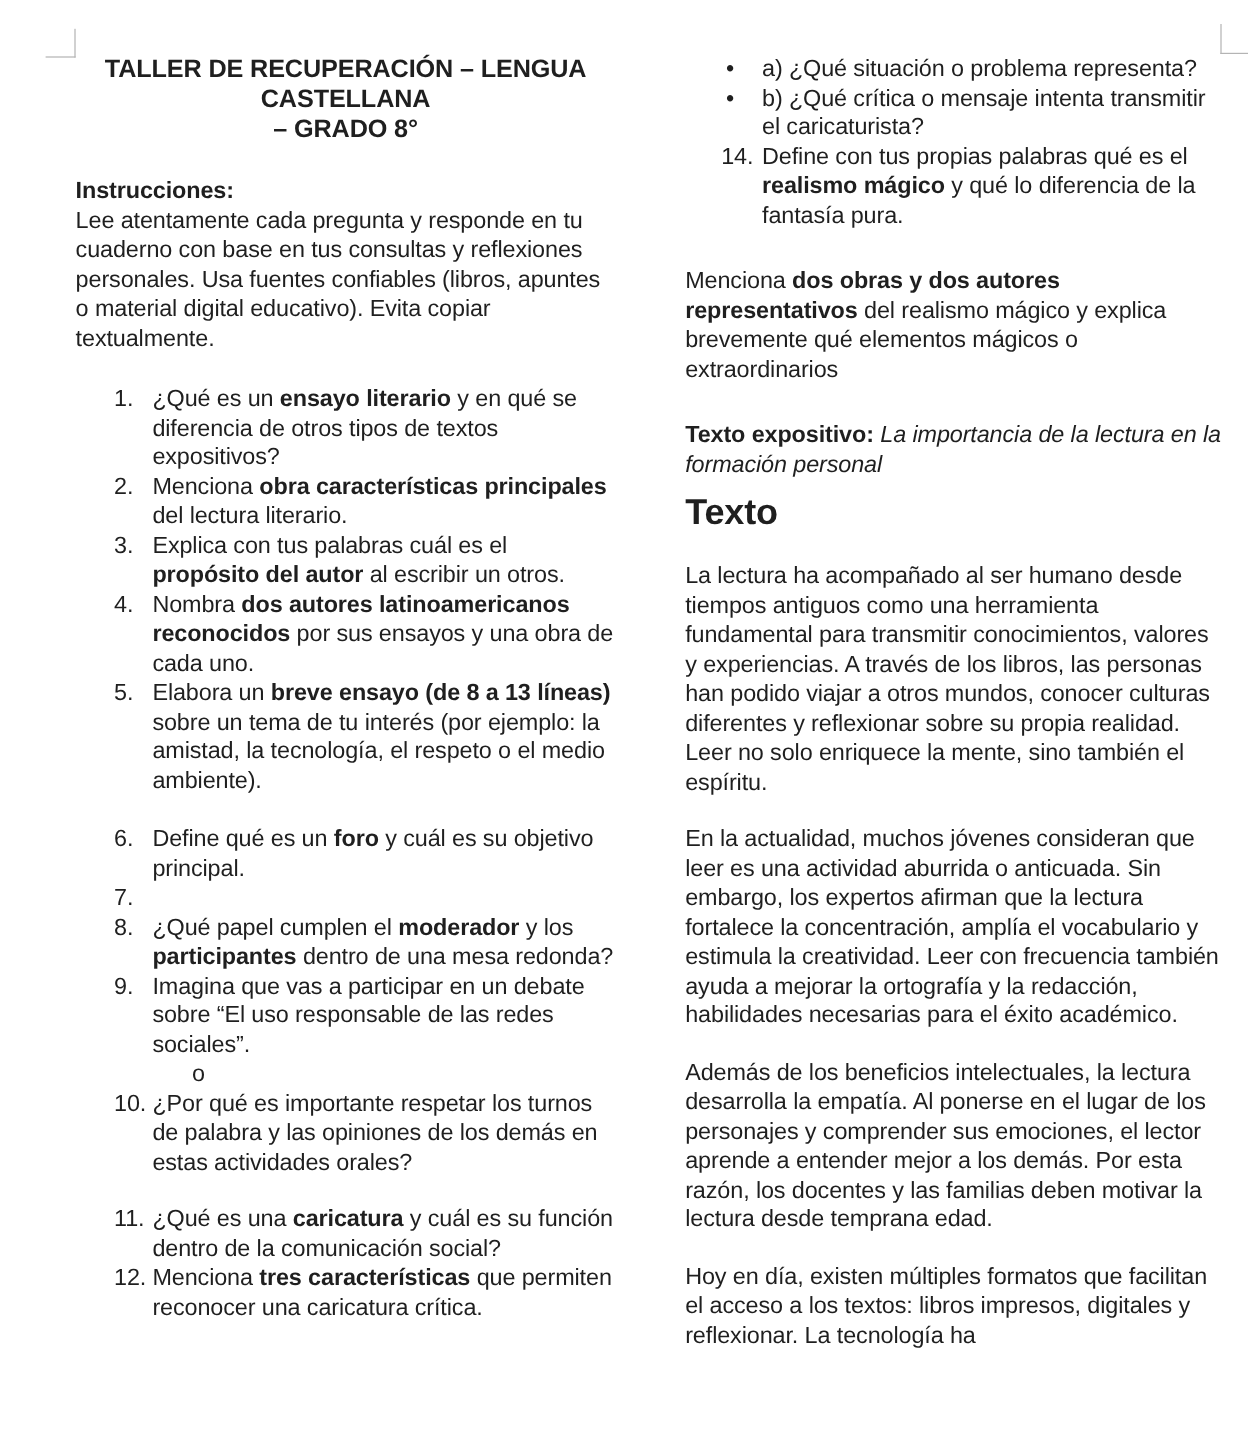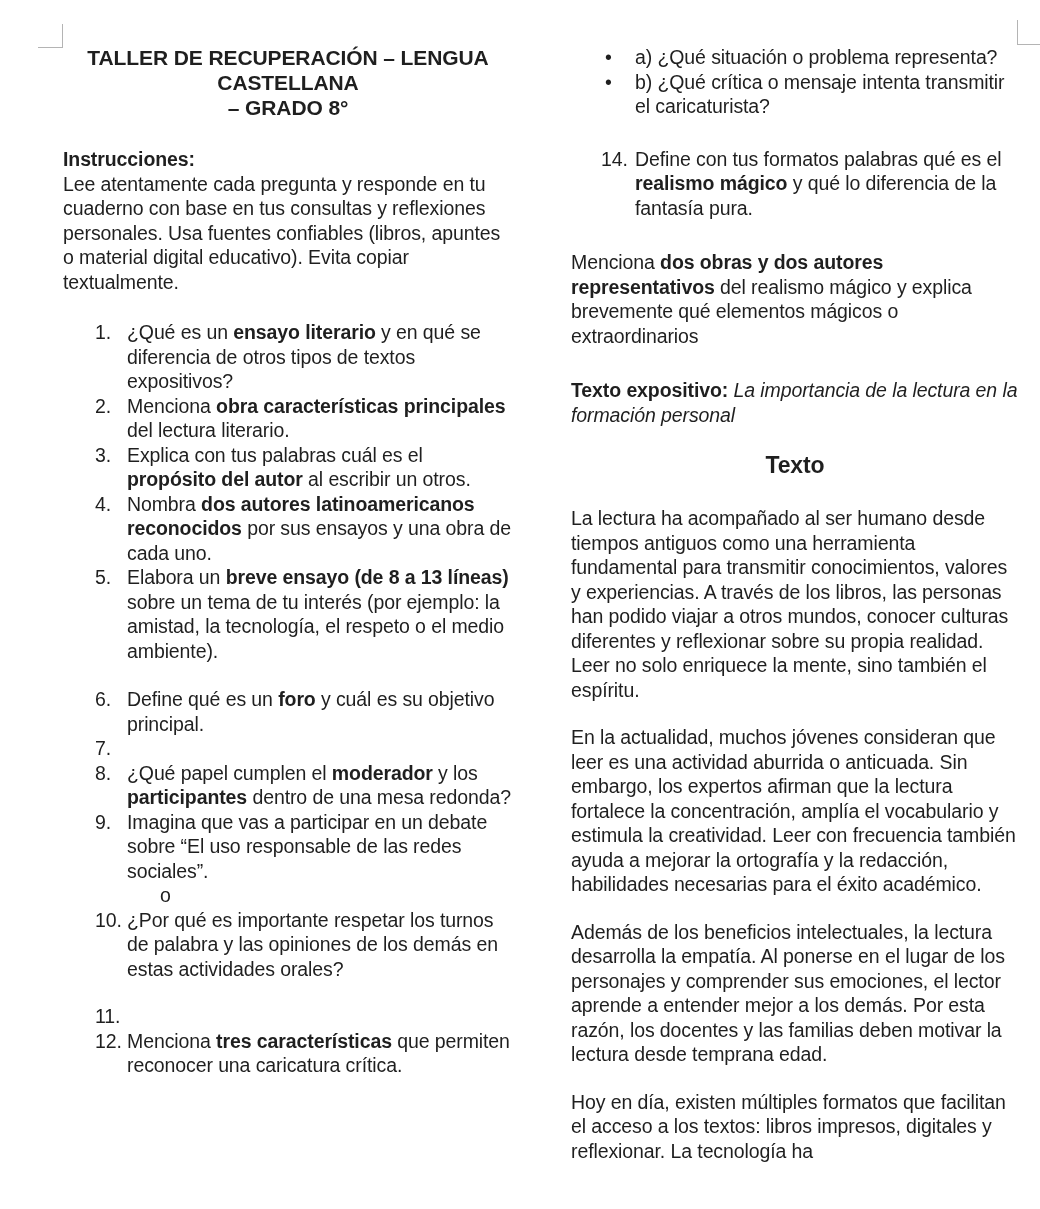--- a/index.html
+++ b/index.html
@@ -36,31 +36,31 @@
   .qlist { margin-top: 26px; }
   .li { display: flex; padding-left: 32px; }
   .li .num { width: 32px; flex: none; }
   .li .txt { flex: 1; }
   .li-sub { display: flex; padding-left: 97px; }
   .li-sub .num { width: 32px; flex: none; }
   .li-sub .txt { flex: 1; }
 
   .mt23 { margin-top: 23px; }
   .mt24 { margin-top: 24px; }
-  .mt28 { margin-top: 28px; }
+  .mt28 { }
   .mt30 { margin-top: 30px; }
 
   .bl { display: flex; padding-left: 34px; }
   .bl .num { width: 30px; flex: none; }
   .bl .txt { flex: 1; }
   .rli { display: flex; padding-left: 30px; }
   .rli .num { width: 34px; flex: none; }
   .rli .txt { flex: 1; }
 
-  .texto-heading { margin-top: 22px; font-weight: 700; font-size: 23px; line-height: 33px; text-align: center; }
+  .texto-heading { margin-top: 12px; font-weight: 700; font-size: 30px; line-height: 33px; }
   .body-par { margin-top: 23px; }
 </style>
 </head>
 <body>
 
 <div class="crop-mark crop-tl"></div>
 <div class="crop-mark crop-tr"></div>
 
 <div class="col col-left">
   <div class="doc-title">
@@ -110,41 +110,42 @@
     </div>
     <div class="li-sub">
       <span class="num">o</span>
     </div>
     <div class="li">
       <span class="num">10.</span>
       <span class="txt"><span>¿Por qué es importante respetar los turnos de palabra y las opiniones de los demás en estas actividades orales?</span></span>
     </div>
     <div class="li mt23">
       <span class="num">11.</span>
+      <span class="txt"><span>¿Qué es una </span><span style="font-weight: 700;">caricatura</span><span> y cuál es su función dentro de la comunicación social?</span></span>
     </div>
     <div class="li">
       <span class="num">12.</span>
       <span class="txt"><span>Menciona </span><span style="font-weight: 700;">tres características</span><span> que permiten reconocer una caricatura crítica.</span></span>
     </div>
   </div>
 </div>
 
 <div class="col col-right">
   <div class="bl">
     <span class="num">•</span>
     <span class="txt"><span>a) ¿Qué situación o problema representa?</span></span>
   </div>
   <div class="bl">
     <span class="num">•</span>
     <span class="txt"><span>b) ¿Qué crítica o mensaje intenta transmitir el caricaturista?</span></span>
   </div>
 
   <div class="rli mt28">
     <span class="num">14.</span>
-    <span class="txt"><span>Define con tus formatos palabras qué es el </span><span style="font-weight: 700;">realismo mágico</span><span> y qué lo diferencia de la fantasía pura.</span></span>
+    <span class="txt"><span>Define con tus propias palabras qué es el </span><span style="font-weight: 700;">realismo mágico</span><span> y qué lo diferencia de la fantasía pura.</span></span>
   </div>
 
   <div class="mt30"><span>Menciona </span><span style="font-weight: 700;">dos obras y dos autores representativos</span><span> del realismo mágico y explica brevemente qué elementos mágicos o extraordinarios</span></div>
 
   <div class="mt30"><span style="font-weight: 700;">Texto expositivo: </span><span style="font-style: italic;">La importancia de la lectura en la formación personal</span></div>
 
   <div class="texto-heading">Texto</div>
 
   <div class="body-par" style="margin-top:24px">La lectura ha acompañado al ser humano desde tiempos antiguos como una herramienta fundamental para transmitir conocimientos, valores y experiencias. A través de los libros, las personas han podido viajar a otros mundos, conocer culturas diferentes y reflexionar sobre su propia realidad. Leer no solo enriquece la mente, sino también el espíritu.</div>
   <div class="body-par">En la actualidad, muchos jóvenes consideran que leer es una actividad aburrida o anticuada. Sin embargo, los expertos afirman que la lectura fortalece la concentración, amplía el vocabulario y estimula la creatividad. Leer con frecuencia también ayuda a mejorar la ortografía y la redacción, habilidades necesarias para el éxito académico.</div>

